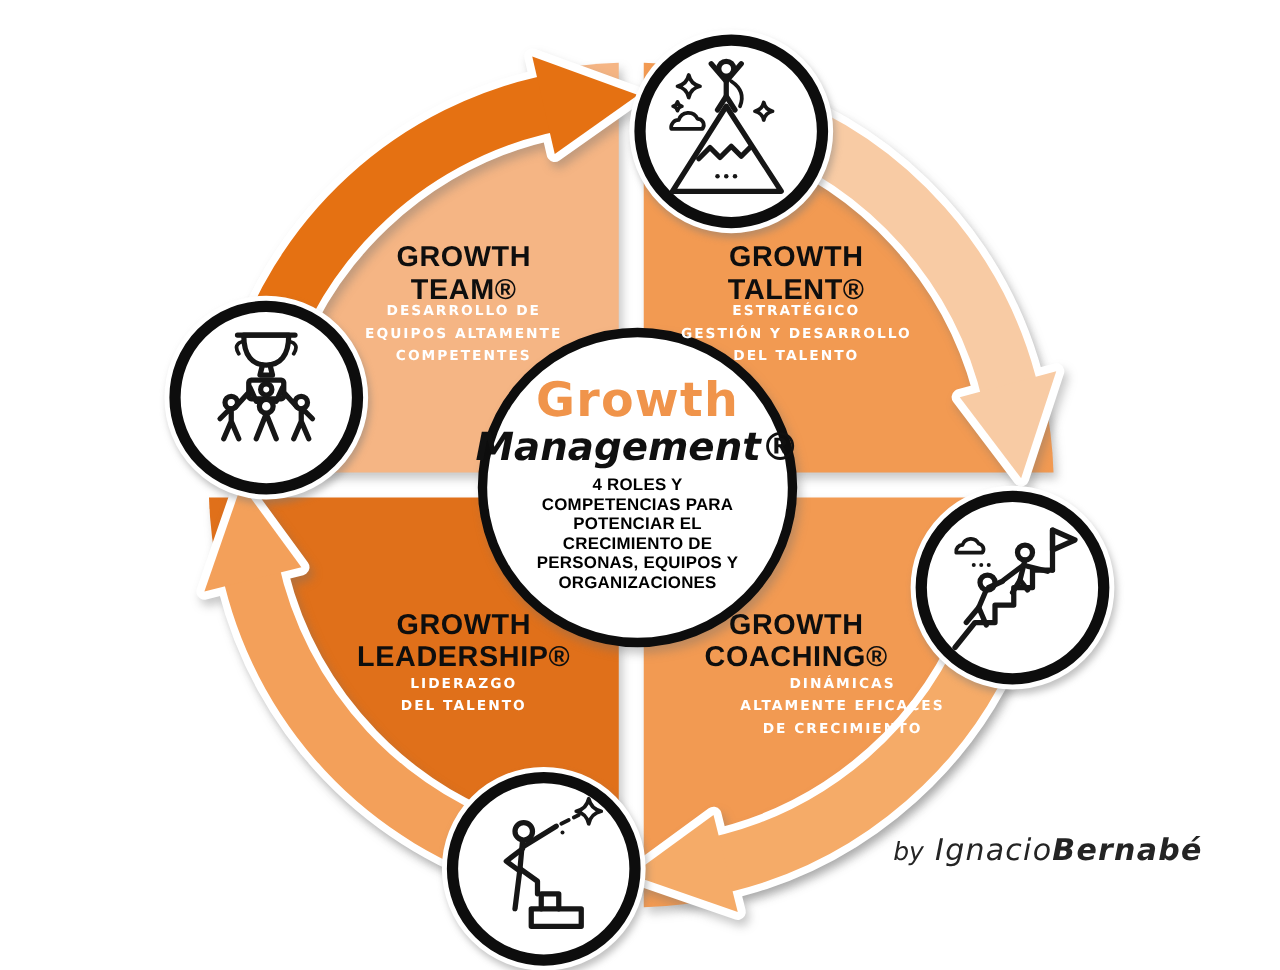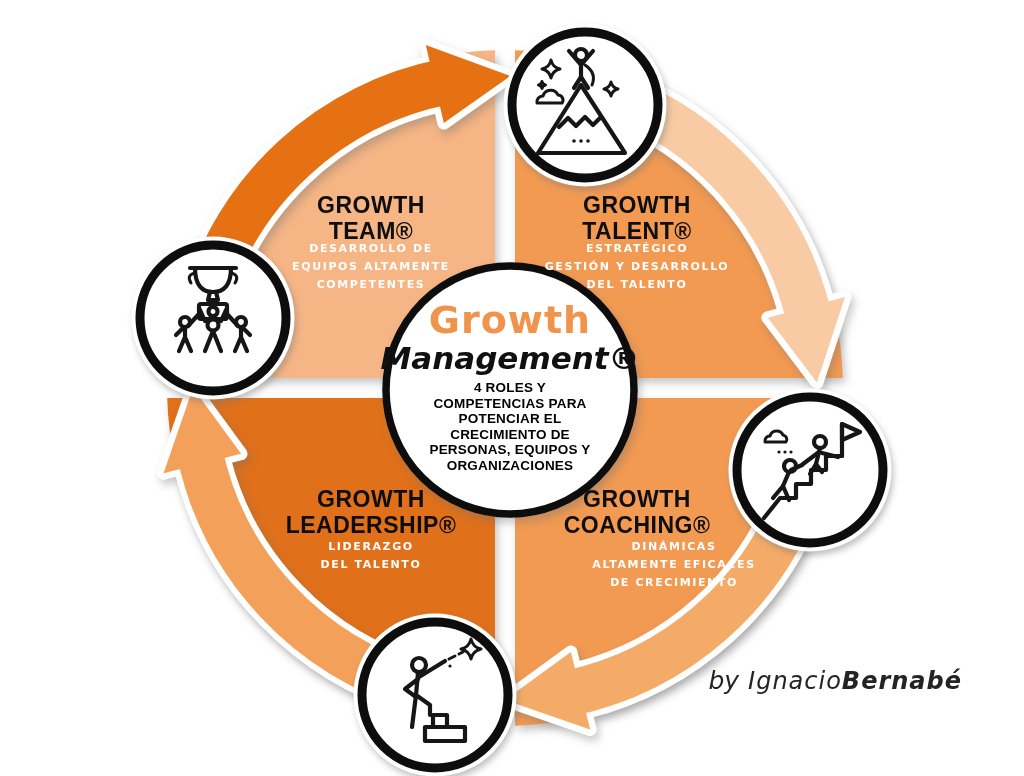--- a/index.html
+++ b/index.html
@@ -18,21 +18,21 @@
   .q-title{font-size:23px;font-weight:800;color:#0e0e0e;line-height:26px;letter-spacing:.5px;}
   .q-sub{font-size:11px;font-weight:700;color:#ffffff;line-height:18px;letter-spacing:1.6px;
          font-family:"DejaVu Sans",sans-serif;}
   .brand1{font-size:38px;font-weight:700;color:#F0944B;line-height:40px;letter-spacing:1px;
           font-family:"DejaVu Sans",sans-serif;}
   .brand2{font-size:31px;font-weight:700;color:#101010;line-height:36px;
           font-family:"DejaVu Sans",sans-serif;font-style:italic;}
   .desc{font-size:13.5px;font-weight:800;color:#000000;line-height:15.5px;letter-spacing:.2px;}
   .sig{position:absolute;right:26px;top:666px;color:#242424;font-style:italic;white-space:nowrap;
        font-family:"DejaVu Sans",sans-serif;}
-  .sig .by{font-size:25px;margin-right:9px;}
+  .sig .by{font-size:20px;margin-right:9px;}
   .sig .n1{font-size:24px;letter-spacing:1px;}
   .sig .n2{font-size:24px;font-weight:700;letter-spacing:1px;margin-top:40px;}
 </style>
 </head>
 <body>
 
 <div class="stage">
 
   <svg class="diagram" width="1024" height="776" viewBox="0 0 1024 776">
 

